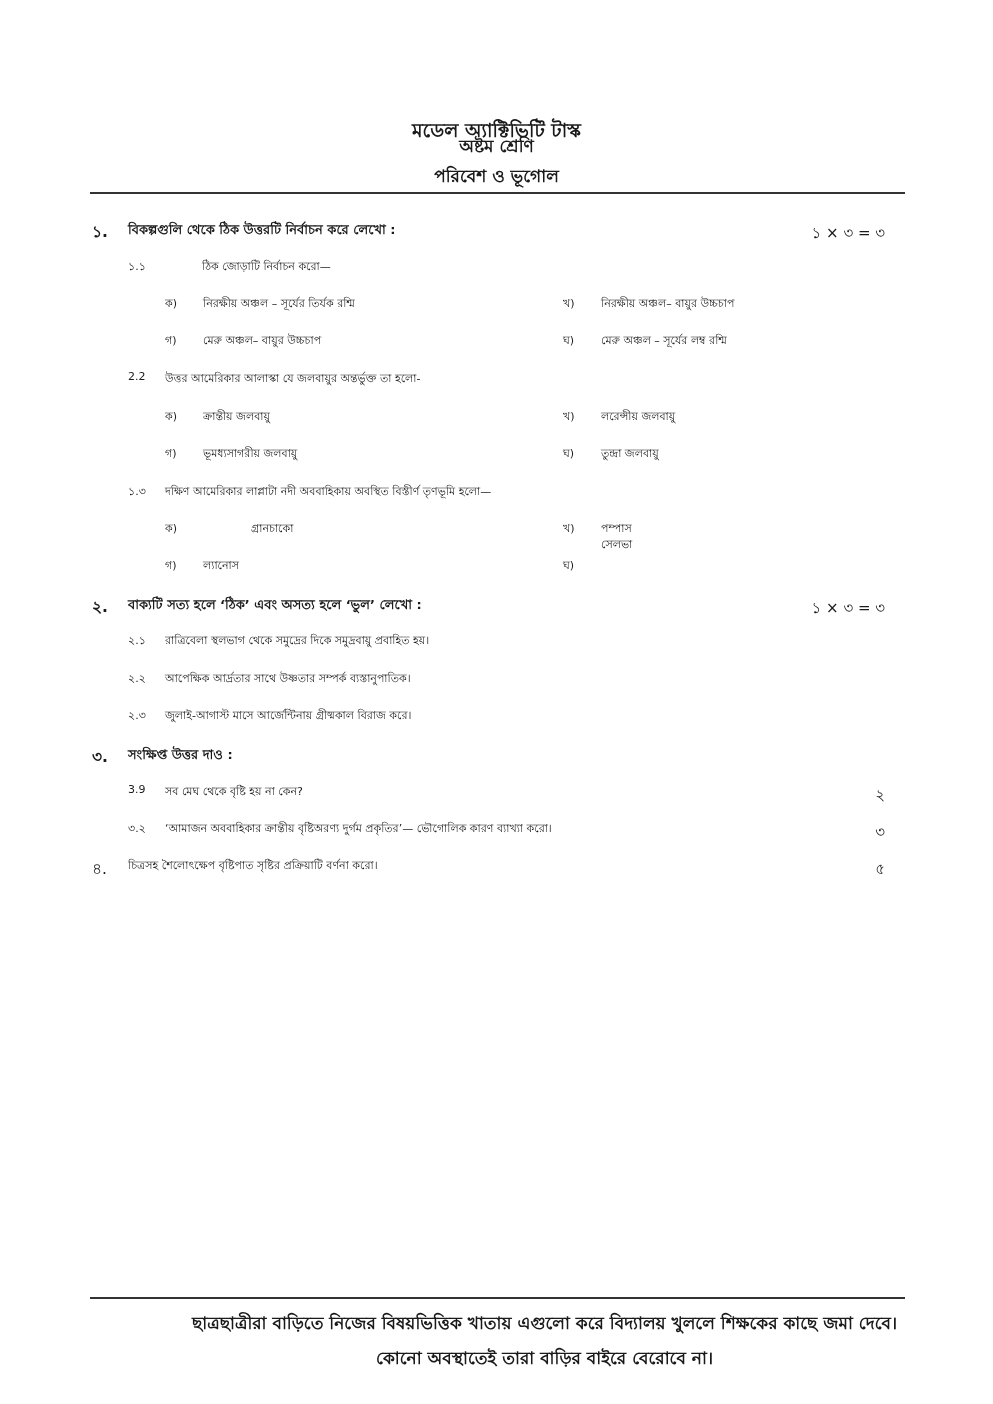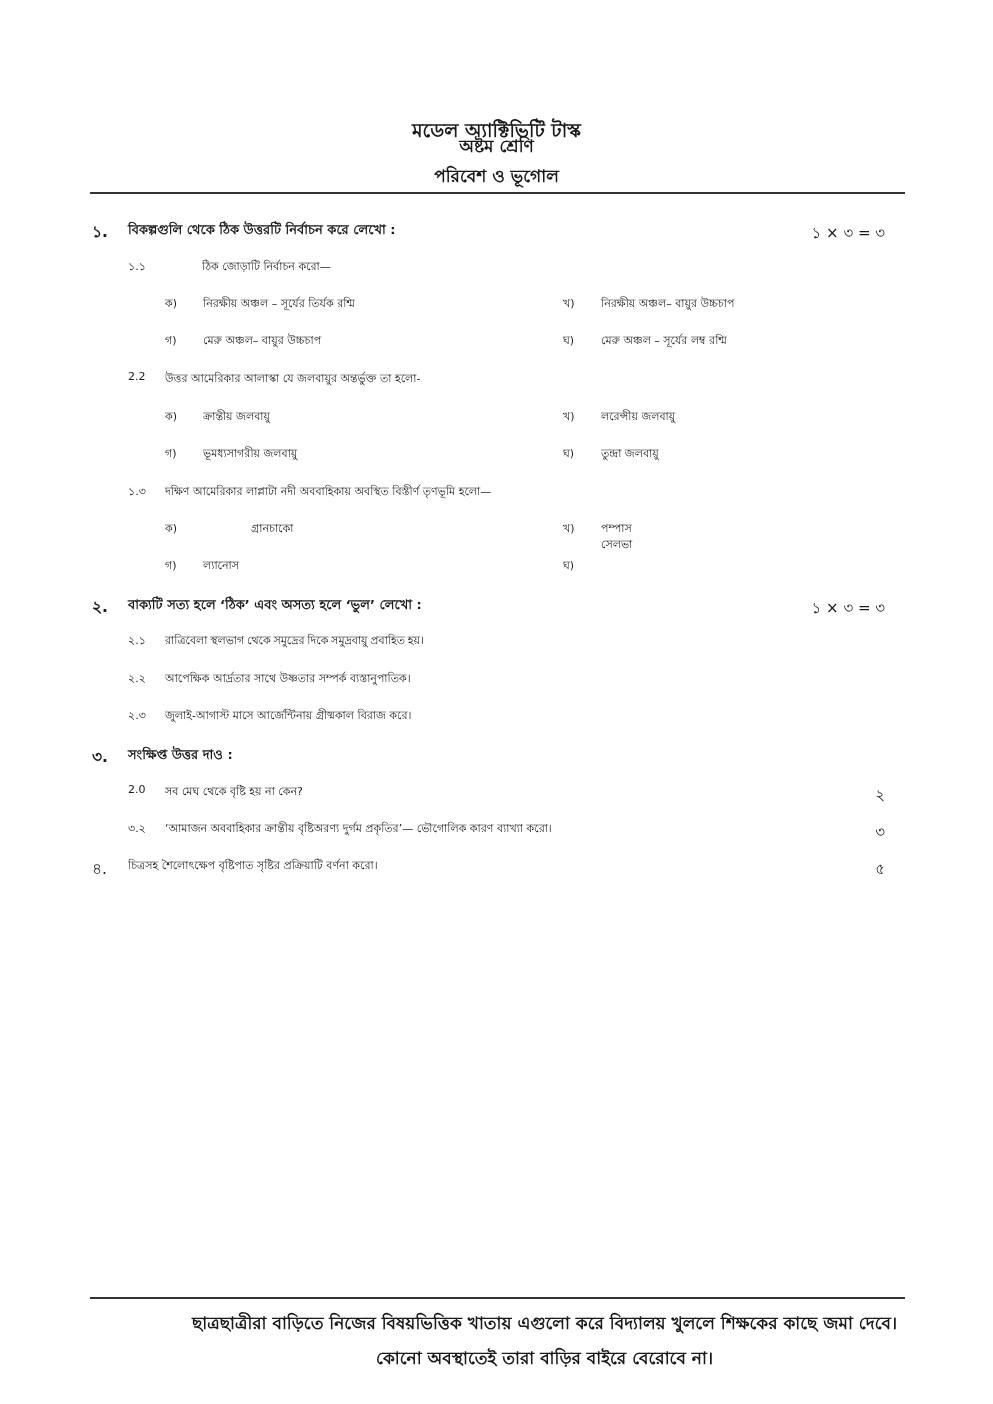--- a/index.html
+++ b/index.html
@@ -65,32 +65,32 @@
   <div class="abs txt" style="left:563px; top:557px;">ঘ)</div>
   <div class="abs txt" style="left:601px; top:536px;">সেলভা</div>
 </div>
 
 <div>
   <div class="abs num q" style="left:92px; top:595px;">২.</div>
   <div class="abs q" style="left:128px; top:595px;">বাক্যটি সত্য হলে ‘ঠিক’ এবং অসত্য হলে ‘ভুল’ লেখো :</div>
   <div class="abs marks" style="top:596px;">১ × ৩ = ৩</div>
 
   <div class="abs txt" style="left:128px; top:632px;">২.১</div>
-  <div class="abs txt" style="left:165px; top:632px;font-family:Liberation Serif, serif;">রাত্রিবেলা স্থলভাগ থেকে সমুদ্রের দিকে সমুদ্রবায়ু প্রবাহিত হয়।</div>
+  <div class="abs txt" style="left:165px; top:632px;">রাত্রিবেলা স্থলভাগ থেকে সমুদ্রের দিকে সমুদ্রবায়ু প্রবাহিত হয়।</div>
   <div class="abs txt" style="left:128px; top:670px;">২.২</div>
   <div class="abs txt" style="left:165px; top:670px;">আপেক্ষিক আর্দ্রতার সাথে উষ্ণতার সম্পর্ক ব্যস্তানুপাতিক।</div>
   <div class="abs txt" style="left:128px; top:707px;">২.৩</div>
   <div class="abs txt" style="left:165px; top:707px;">জুলাই-আগাস্ট মাসে আর্জেন্টিনায় গ্রীষ্মকাল বিরাজ করে।</div>
 </div>
 
 <div>
   <div class="abs num q" style="left:92px; top:745px;">৩.</div>
   <div class="abs q" style="left:128px; top:745px;">সংক্ষিপ্ত উত্তর দাও :</div>
 
-  <div class="abs txt" style="left:128px; top:783px;">2.0</div>
+  <div class="abs txt" style="left:128px; top:783px;">3.9</div>
   <div class="abs txt" style="left:165px; top:783px;">সব মেঘ থেকে বৃষ্টি হয় না কেন?</div>
   <div class="abs marks" style="top:783px;">২</div>
 
   <div class="abs txt" style="left:128px; top:820px;">৩.২</div>
   <div class="abs txt" style="left:165px; top:820px;">‘আমাজন অববাহিকার ক্রান্তীয় বৃষ্টিঅরণ্য দুর্গম প্রকৃতির’— ভৌগোলিক কারণ ব্যাখ্যা করো।</div>
   <div class="abs marks" style="top:820px;">৩</div>
 </div>
 
 <div>
   <div class="abs num" style="left:92px; top:857px; font-size:15.5px;">৪.</div>

